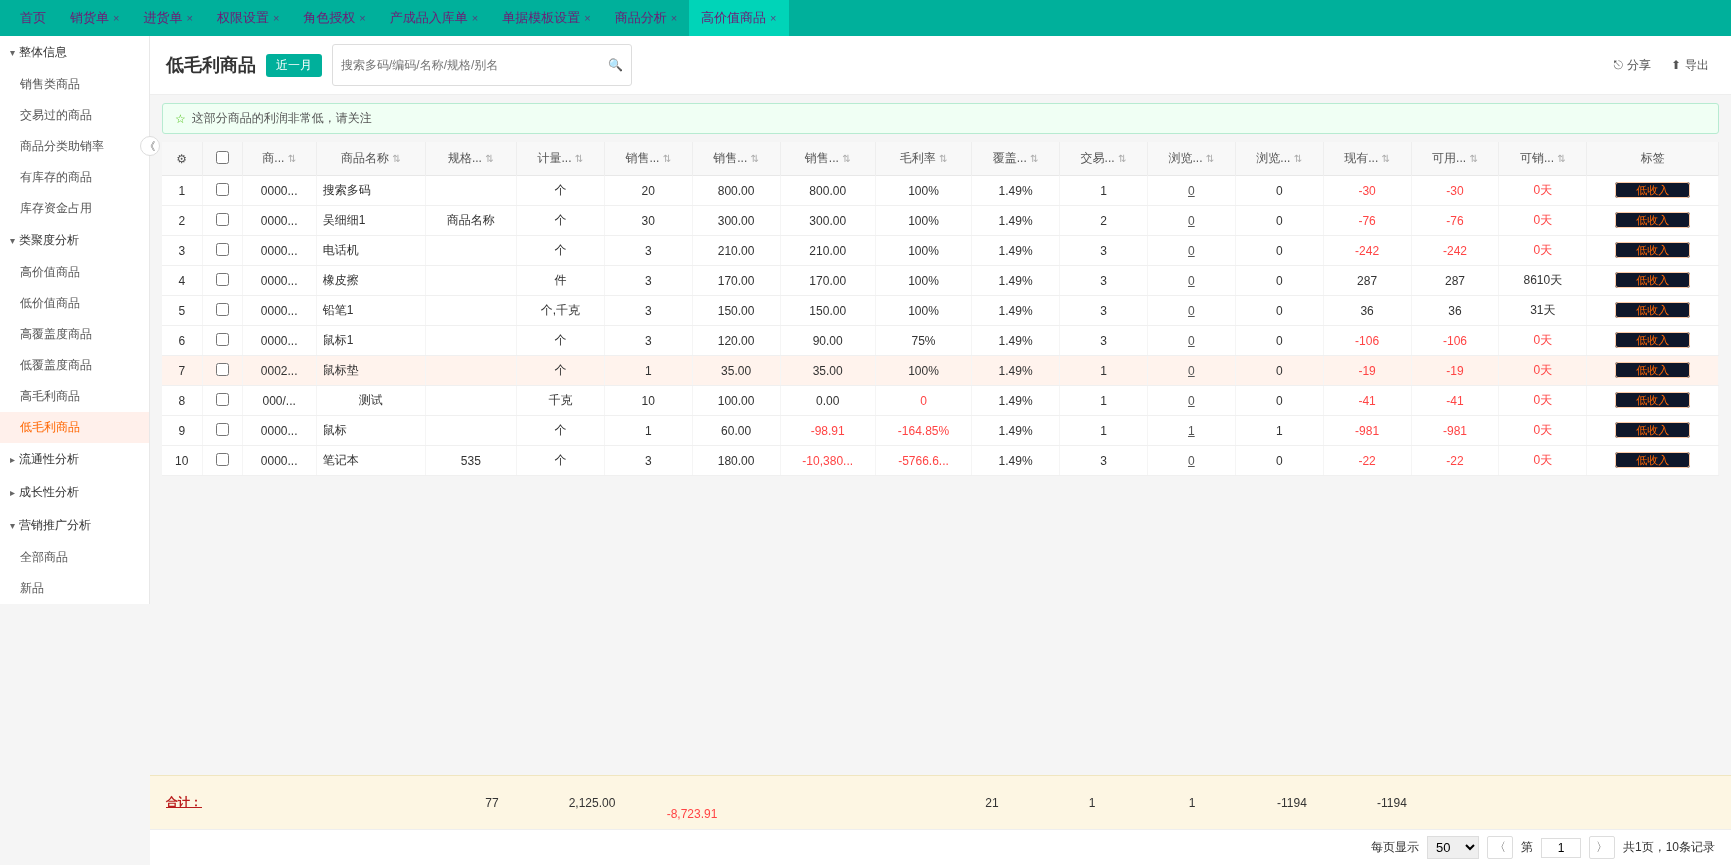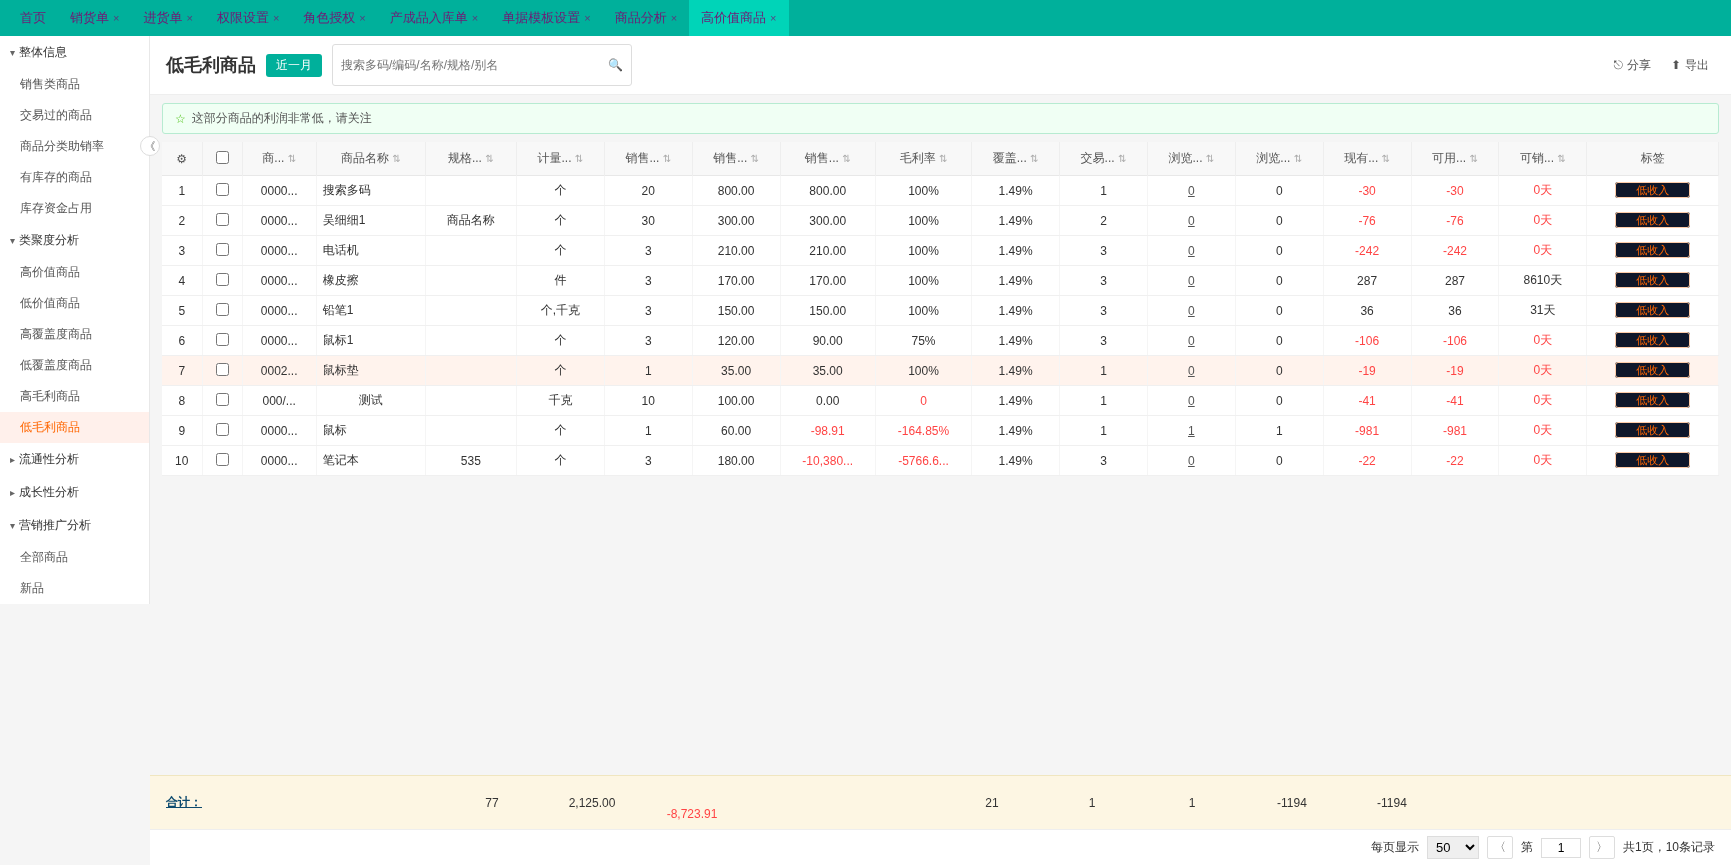--- a/index.html
+++ b/index.html
@@ -190,21 +190,21 @@
     
     .footer-total {
       background: #fdf6e3;
       border-top: 1px solid #f0e6c0;
       padding: 8px 16px;
       display: flex;
       align-items: center;
       gap: 20px;
       font-size: 12px;
     }
-    .footer-total-label { color: #0c4a6e; font-weight: bold; text-decoration: underline; }
+    .footer-total-label { color: #b91c1c; font-weight: bold; text-decoration: underline; }
     .footer-col { min-width: 80px; text-align: center; }
     
     
     .pagination-bar {
       background: #fff;
       border-top: 1px solid #eee;
       padding: 6px 16px;
       display: flex;
       align-items: center;
       justify-content: flex-end;

